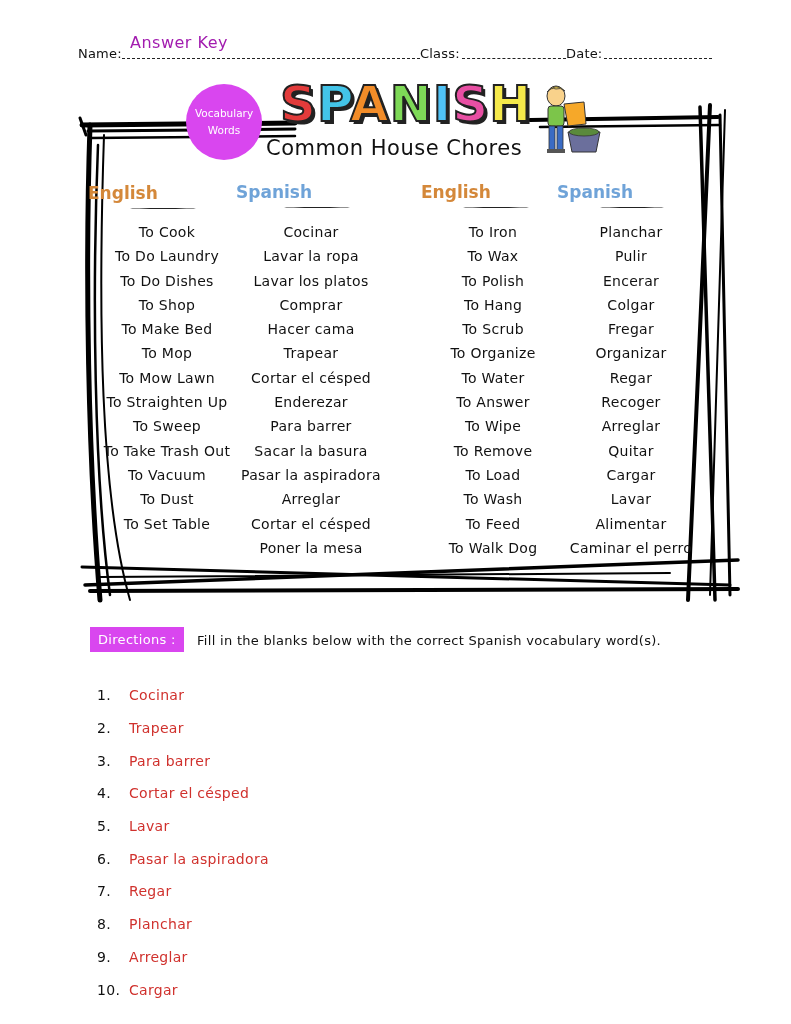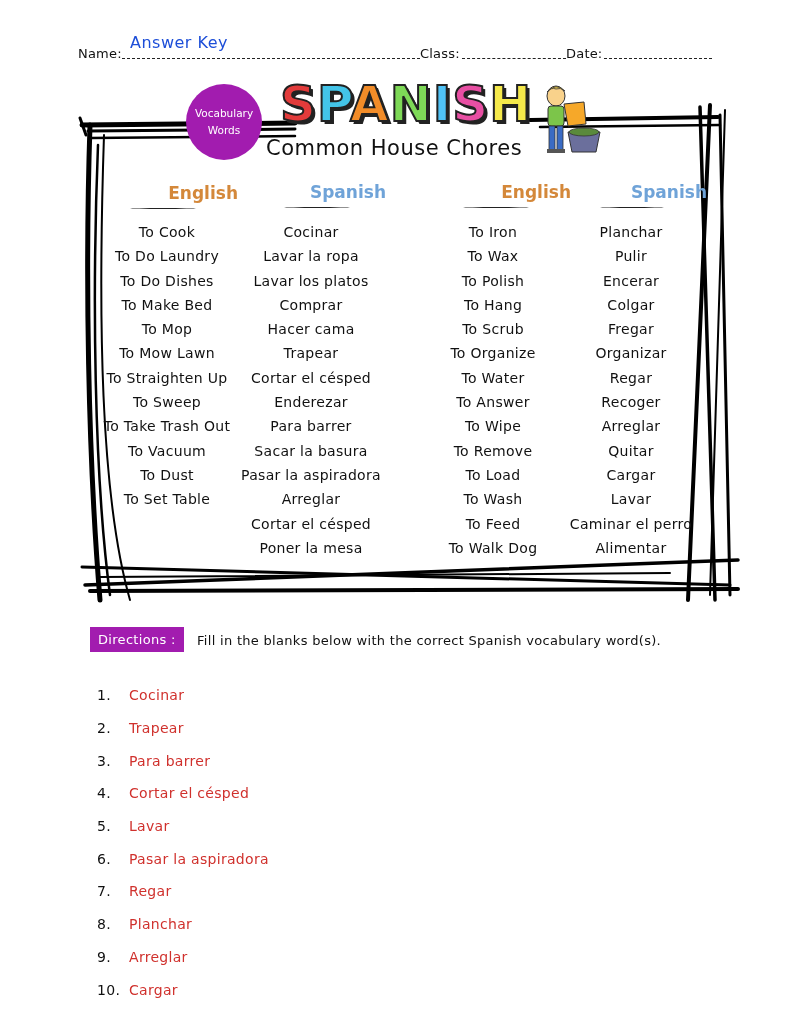--- a/index.html
+++ b/index.html
@@ -4,45 +4,45 @@
 <style>
   html, body { margin: 0; padding: 0; background: #ffffff; }
   body { width: 791px; height: 1024px; position: relative; overflow: hidden;
          font-family: "DejaVu Sans", sans-serif; color: #111; }
   .abs { position: absolute; }
 
   
   .hdr { left: 78px; top: 44px; width: 640px; height: 20px; font-size: 13px; white-space: nowrap; letter-spacing: 0.2px; }
   .hdr .lbl { position: absolute; top: 2px; }
   .hdr .line { position: absolute; top: 14px; border-bottom: 1.5px dashed #222; height: 0; }
-  .answer-key { left: 130px; top: 33px; color: #1d4ed8; font-size: 16px; letter-spacing: 0.5px; }
-
-  
-  .vocab-circle { left: 186px; top: 84px; width: 76px; height: 76px; border-radius: 50%; background: #a21caf; color: #fff;
+  .answer-key { left: 130px; top: 33px; color: #a21caf; font-size: 16px; letter-spacing: 0.5px; }
+
+  
+  .vocab-circle { left: 186px; top: 84px; width: 76px; height: 76px; border-radius: 50%; background: #d946ef; color: #fff;
                   display: flex; flex-direction: column; align-items: center; justify-content: center; font-size: 10.5px; line-height: 17px; }
   .spanish-title { left: 280px; top: 76px; font-size: 50px; font-weight: bold; letter-spacing: 1px; line-height: 56px;
                    font-family: "DejaVu Sans", sans-serif; }
   .spanish-title span { -webkit-text-stroke: 2px #222; text-shadow: 3px 3px 0 #222; }
   .subtitle { left: 266px; top: 136px; font-size: 21px; letter-spacing: 0.5px; }
 
   
   .kid { left: 540px; top: 82px; width: 66px; height: 74px; }
 
   
   .frame { left: 70px; top: 95px; width: 680px; height: 520px; }
 
   
-  .col-head { font-size: 17px; font-weight: bold; text-align: right; width: 150px; }
+  .col-head { font-size: 17px; font-weight: bold; text-align: left; width: 150px; }
   .col-head.en { color: #d4883a; }
   .col-head.es { color: #6fa3d8; }
   .head-under { height: 0; border-top: 1.5px solid #222; border-radius: 50%; }
   .col { width: 150px; text-align: center; font-size: 14px; line-height: 24.3px; letter-spacing: 0.3px; white-space: nowrap; }
 
   
-  .dir-label { left: 90px; top: 627px; background: #a21caf; color: #fff; font-size: 13px; padding: 5px 8px 5px 8px; letter-spacing: 0.3px; }
+  .dir-label { left: 90px; top: 627px; background: #d946ef; color: #fff; font-size: 13px; padding: 5px 8px 5px 8px; letter-spacing: 0.3px; }
   .dir-text { left: 197px; top: 633px; font-size: 13px; letter-spacing: 0.3px; }
 
   
   .answers { left: 97px; top: 679px; }
   .ans-row { height: 32.7px; display: flex; align-items: center; font-size: 14px; letter-spacing: 0.3px; }
   .ans-num { width: 32px; color: #111; }
   .ans-val { color: #d0312d; }
 </style>
 </head>
 <body>
@@ -107,20 +107,21 @@
 
 <div class="abs col-head en" style="left:88px; top:183px;">English</div>
 <div class="abs head-under" style="left:130px; top:208px; width:66px;"></div>
 <div class="abs col-head es" style="left:236px; top:182px;">Spanish</div>
 <div class="abs head-under" style="left:284px; top:207px; width:66px;"></div>
 
 <div class="abs col" style="left:92px; top:220px;">
   <div>To Cook</div>
   <div>To Do Laundry</div>
   <div>To Do Dishes</div>
+  <div>To Shop</div>
   <div>To Make Bed</div>
   <div>To Mop</div>
   <div>To Mow Lawn</div>
   <div>To Straighten Up</div>
   <div>To Sweep</div>
   <div>To Take Trash Out</div>
   <div>To Vacuum</div>
   <div>To Dust</div>
   <div>To Set Table</div>
 </div>
@@ -168,22 +169,22 @@
   <div>Encerar</div>
   <div>Colgar</div>
   <div>Fregar</div>
   <div>Organizar</div>
   <div>Regar</div>
   <div>Recoger</div>
   <div>Arreglar</div>
   <div>Quitar</div>
   <div>Cargar</div>
   <div>Lavar</div>
+  <div>Alimentar</div>
   <div>Caminar el perro</div>
-  <div>Alimentar</div>
 </div>
 
 <div class="abs dir-label">Directions :</div>
 <div class="abs dir-text">Fill in the blanks below with the correct Spanish vocabulary word(s).</div>
 
 <div class="abs answers">
   <div class="ans-row">
       <span class="ans-num">1.</span>
       <span class="ans-val">Cocinar</span>
     </div>

